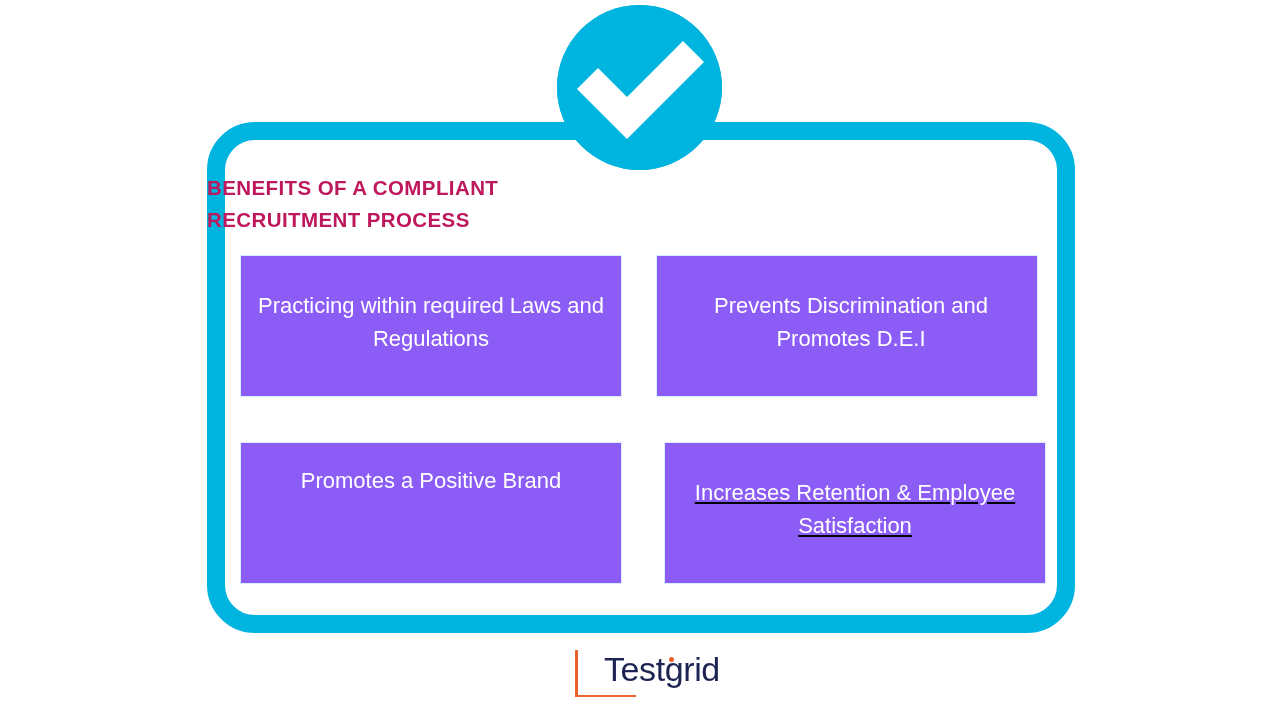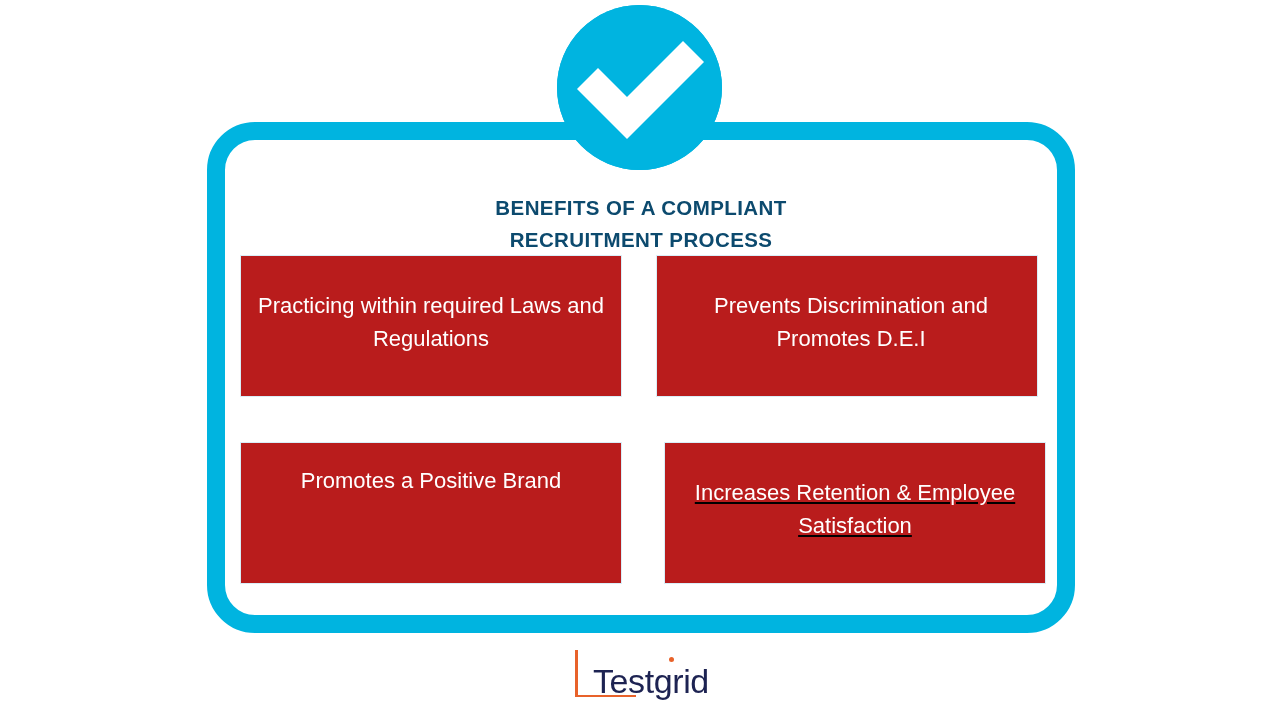--- a/index.html
+++ b/index.html
@@ -34,43 +34,42 @@
     width:165px; height:165px;
     border-radius:50%;
     background:#00b4e0;
     z-index:5;
   }
   .badge svg { display:block; width:165px; height:165px; }
 
   
   .title {
     position:absolute;
-    left:207px; top:192px;
+    left:207px; top:172px;
     width:868px;
-    text-align:center;
-    color:#0c4a6e;
+    color:#be185d;
     font-size:20.5px;
     font-weight:bold;
     letter-spacing:0.4px;
     line-height:32px;
     z-index:6;
   }
   .title span { display:block; }
 
   
   .grid {
     position:absolute;
     left:241px; top:256px;
     width:796px; height:322px;
   }
 
   .cell {
     position:absolute;
     width:380px; height:140px;
-    background:#b91c1c;
+    background:#8b5cf6;
     outline:1px solid #d9eef8;
     display:flex;
     flex-direction:column;
     justify-content:flex-start;
   }
   .cell.c0 { left:0px;   top:0px; }
   .cell.c1 { left:416px; top:0px;padding-left:8px; }
   .cell.c2 { left:0px;   top:187px; }
   .cell.c3 { left:424px; top:187px;text-decoration:underline; }
 
@@ -98,28 +97,27 @@
     background:#e8622a;
   }
   .logo-hbar {
     position:absolute;
     left:0px; top:48.5px;
     width:61px; height:2.5px;
     background:#e8622a;
   }
   .logo-word {
     position:absolute;
-    left:18px; top:0px;
+    left:29px; top:0px;
     color:#1d2352;
     font-size:34px;
     line-height:46px;
     font-weight:400;
     letter-spacing:-0.4px;
     white-space:nowrap;
-    margin-top:12px;
   }
   .logo-dot {
     position:absolute;
     left:94px; top:11px;
     width:5px; height:5px;
     border-radius:50%;
     background:#e8622a;
   }
 </style>
 </head>

